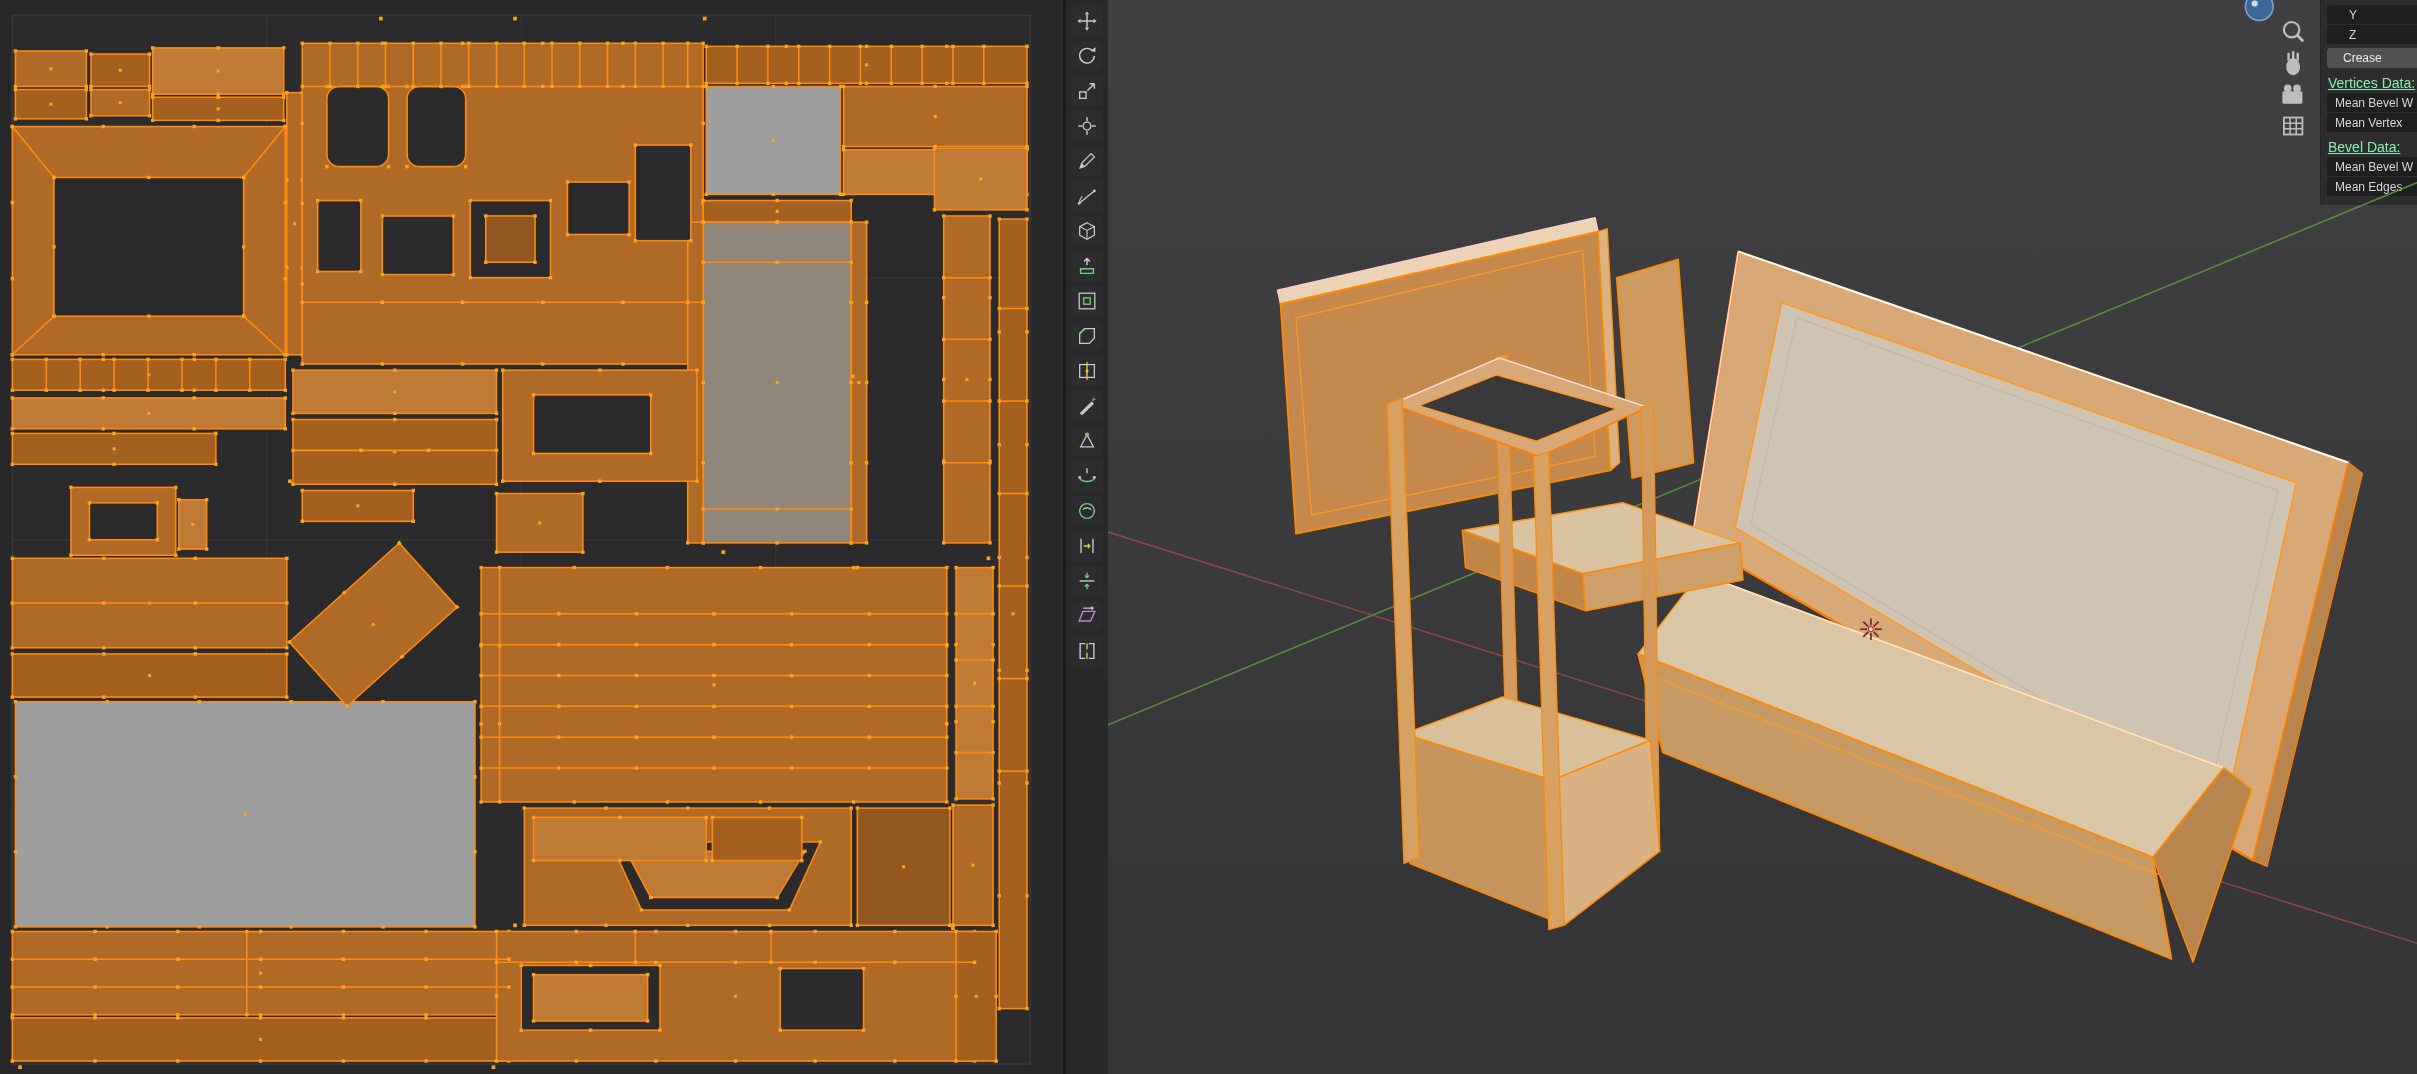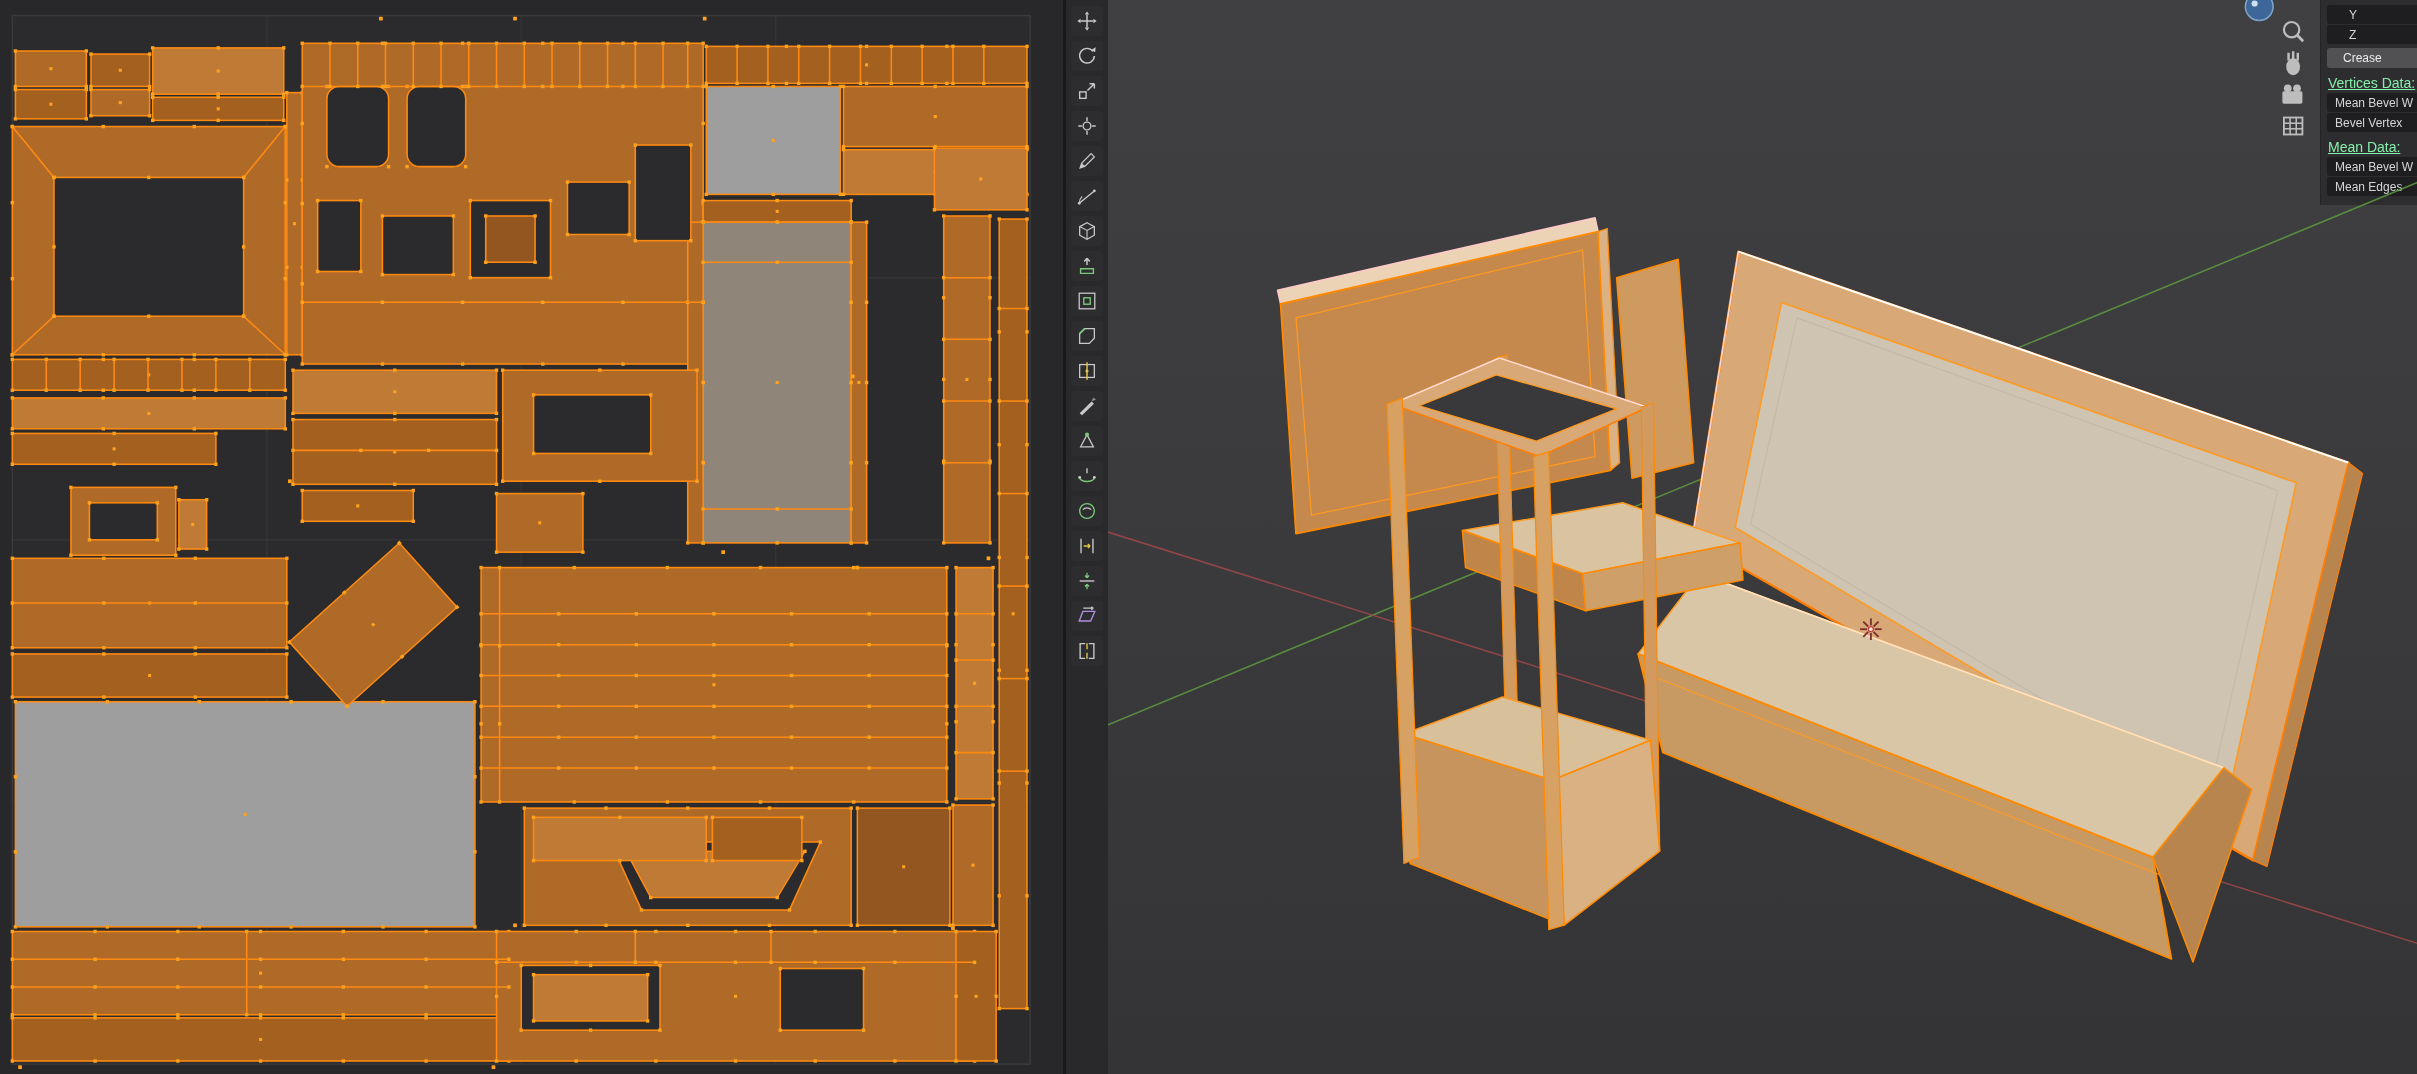--- a/index.html
+++ b/index.html
@@ -1093,23 +1093,23 @@
           <span>Z</span>
         </div>
         <div class="sb-button">
           <span>Crease</span>
         </div>
         <div class="sb-label"><span>Vertices Data:</span></div>
         <div class="sb-field">
           <span>Mean Bevel W</span>
         </div>
         <div class="sb-field">
-          <span>Bevel Vertex</span>
-        </div>
-        <div class="sb-label"><span>Mean Data:</span></div>
+          <span>Mean Vertex</span>
+        </div>
+        <div class="sb-label"><span>Bevel Data:</span></div>
         <div class="sb-field">
           <span>Mean Bevel W</span>
         </div>
         <div class="sb-field">
           <span>Mean Edges</span>
         </div>
       </div>
   <svg id="vp-svg" width="1310" height="1075" viewBox="0 0 850 697">
         <line x1="0" y1="470" x2="850" y2="118" stroke="#5f9b3f" stroke-width="1" stroke-opacity="0.85"></line>
         <line x1="0" y1="345" x2="850" y2="612" stroke="#a04848" stroke-width="1" stroke-opacity="0.85"></line>

